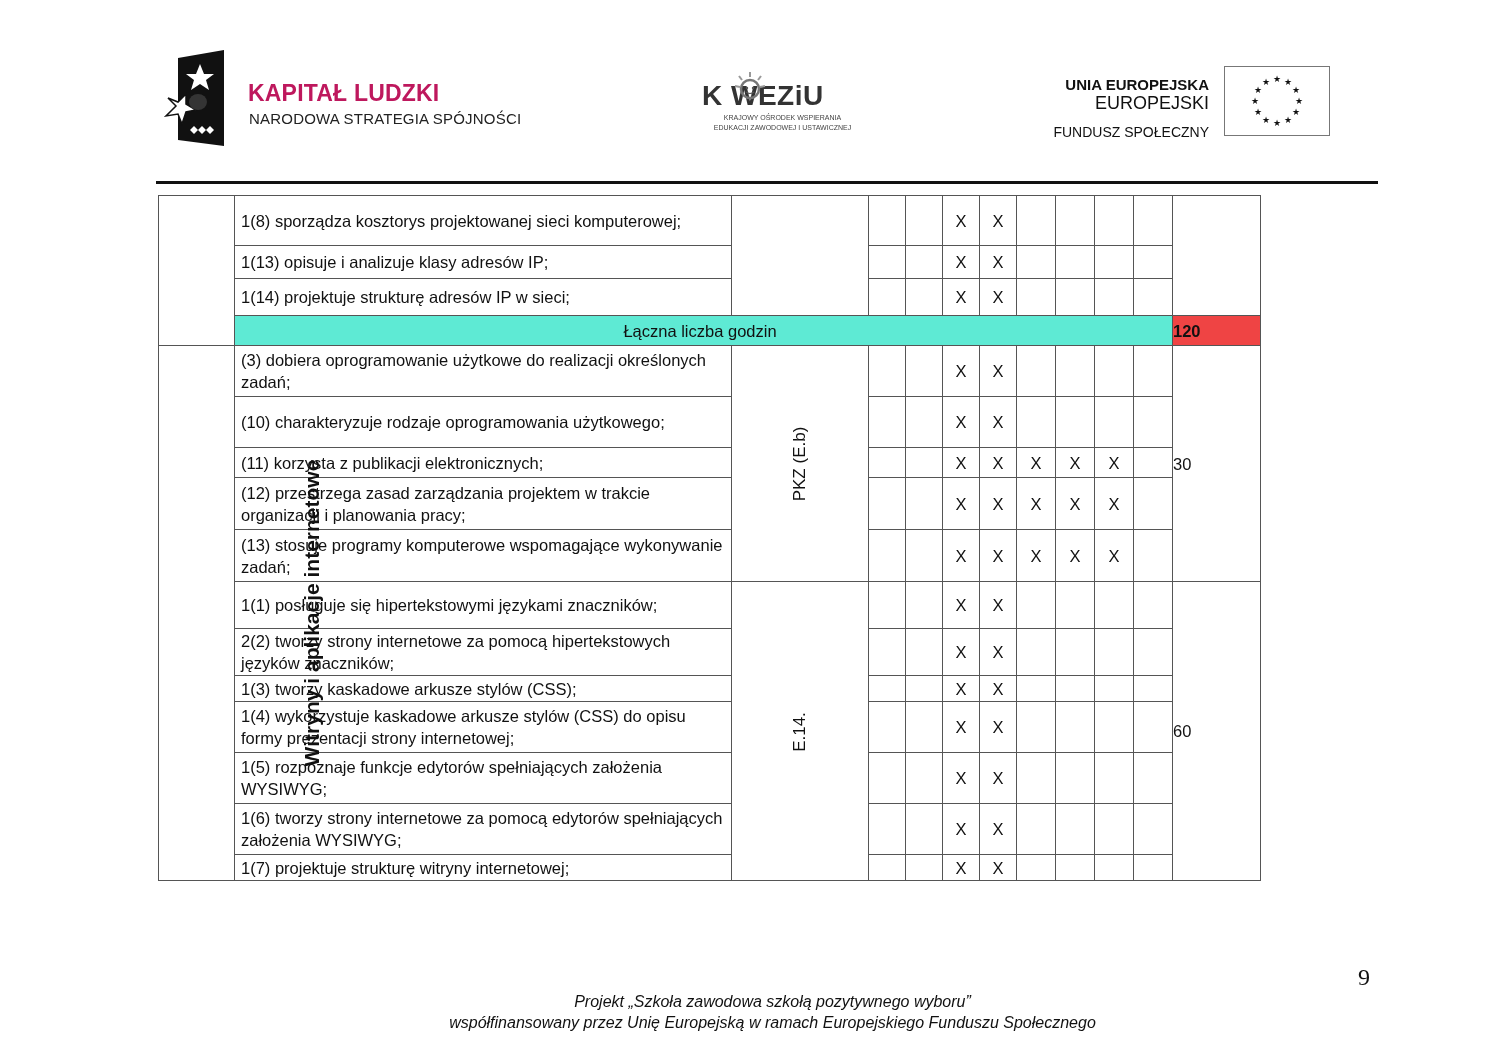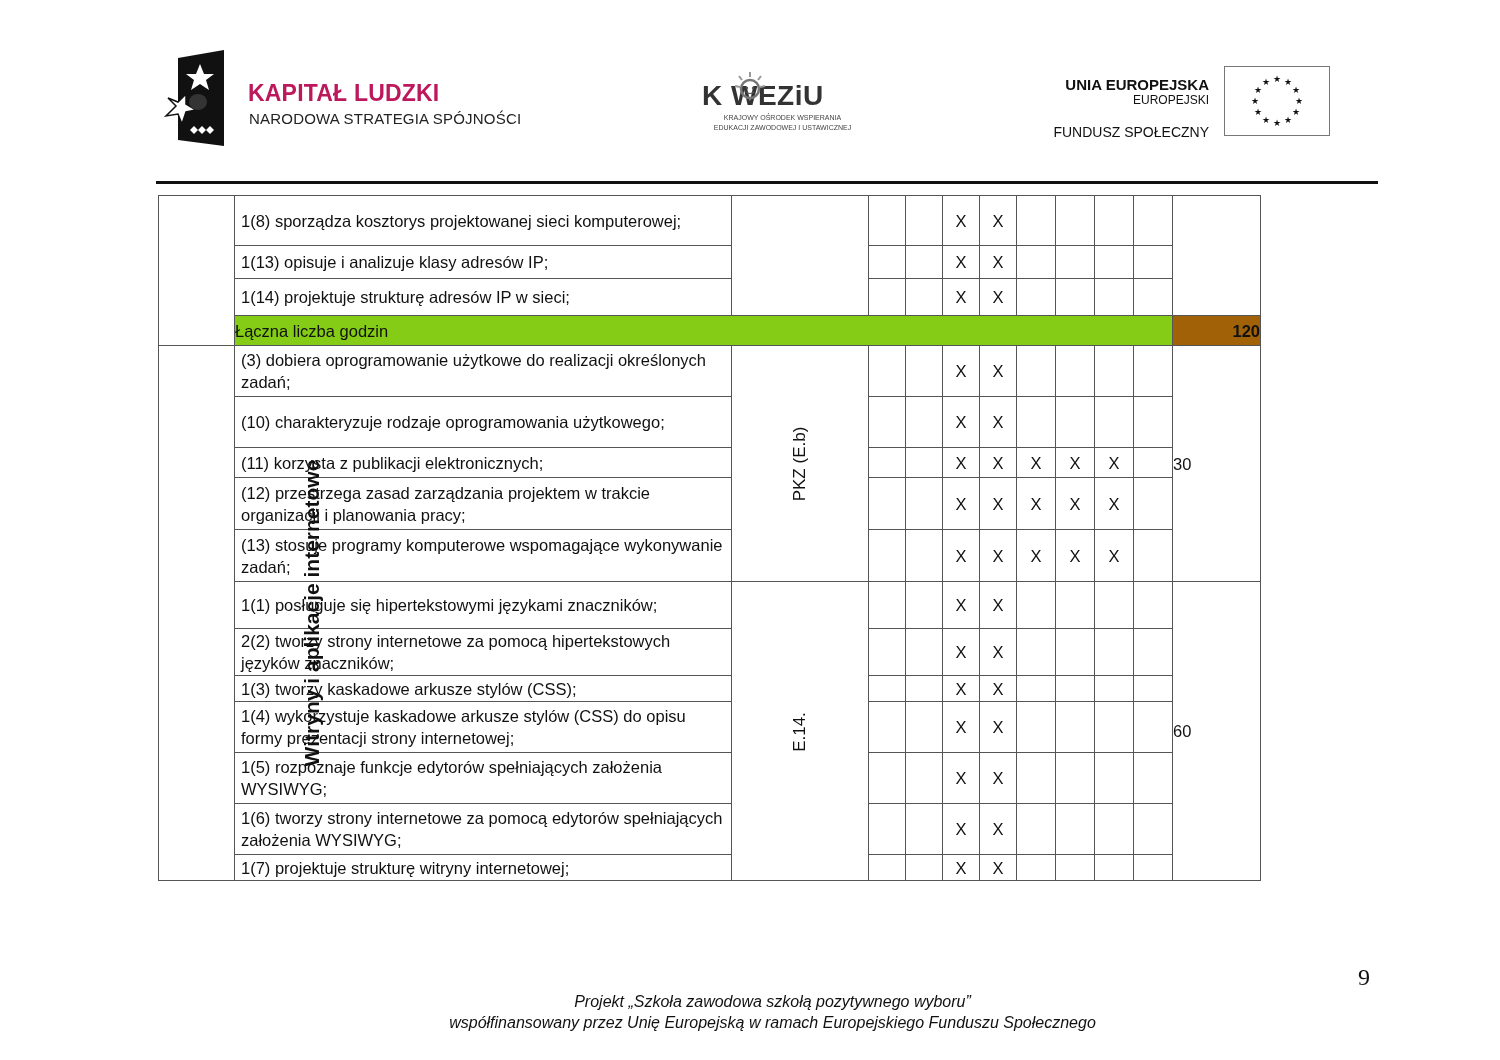--- a/index.html
+++ b/index.html
@@ -13,37 +13,37 @@
 
     .logo-kow { position: absolute; left: 700px; top: 66px; width: 165px; height: 72px; text-align: center; }
     .kow-title { position: absolute; left: 2px; top: 14px; font-size: 28px; font-weight: bold; color: #333; letter-spacing: 0.5px; white-space: nowrap; }
     .kow-sun { position: absolute; left: 33px; top: 4px; width: 34px; height: 34px; }
     .kow-sub1, .kow-sub2 { position: absolute; left: 0; width: 165px; font-size: 7px; color: #444; white-space: nowrap; text-align: center; }
     .kow-sub1 { top: 48px; }
     .kow-sub2 { top: 58px; }
 
     .logo-ue { position: absolute; left: 1040px; top: 64px; width: 295px; height: 76px; }
     .ue-t1 { position: absolute; right: 126px; top: 12px; font-size: 15px; font-weight: bold; white-space: nowrap; }
-    .ue-t2 { position: absolute; right: 126px; top: 29px; font-size: 12px; white-space: nowrap; }
+    .ue-t2 { position: absolute; right: 126px; top: 29px; font-size: 18px; white-space: nowrap; }
     .ue-t3 { position: absolute; right: 126px; top: 60px; font-size: 14px; white-space: nowrap; text-align: center; }
     .ue-flag { position: absolute; left: 184px; top: 2px; width: 106px; height: 70px; border: 1.5px solid #777; box-sizing: border-box; background: #fff; }
 
     .header-rule { position: absolute; left: 156px; top: 181px; width: 1222px; height: 3px; background: #111; }
 
     
     table.grid { position: absolute; left: 158px; top: 195px; border-collapse: collapse; table-layout: fixed; width: 1084px; }
     table.grid td { border: 1.3px solid #555; padding: 0; font-size: 16.5px; line-height: 22px; vertical-align: middle; }
     td.section { width: 75px; }
     td.desc { width: 484px; padding: 1px 6px !important; text-align: left; }
     td.code { width: 136px; text-align: center; position: relative; }
     td.mark { width: 36px; text-align: center; font-size: 17px; }
     td.mark.w2 { width: 38px; }
     td.hours { width: 87px; text-align: left; font-size: 18px; }
-    td.total-label { background: #84cc16; text-align: left; padding-right: 7px !important; font-size: 17px; height: 29px; margin-top: 40px; }
-    td.total-value { background: #a16207; text-align: right; font-weight: bold; font-size: 19px; }
+    td.total-label { background: #5eead4; text-align: center; padding-right: 7px !important; font-size: 17px; height: 29px; margin-top: 40px; }
+    td.total-value { background: #ef4444; text-align: left; font-weight: bold; font-size: 19px; }
     .vert { display: inline-block; transform: rotate(-90deg); white-space: nowrap; }
     .vert-section { font-weight: bold; font-size: 21px; }
     .vert-code { font-size: 17px; }
 
     
     .page-number { position: absolute; left: 1358px; top: 964px; font-family: "Liberation Serif", serif; font-size: 24px; }
     .footer-line1 { position: absolute; left: 0; width: 1545px; top: 993px; text-align: center; font-style: italic; font-size: 16px; }
     .footer-line2 { position: absolute; left: 0; width: 1545px; top: 1014px; text-align: center; font-style: italic; font-size: 16px; }
   </style>
 </head>

